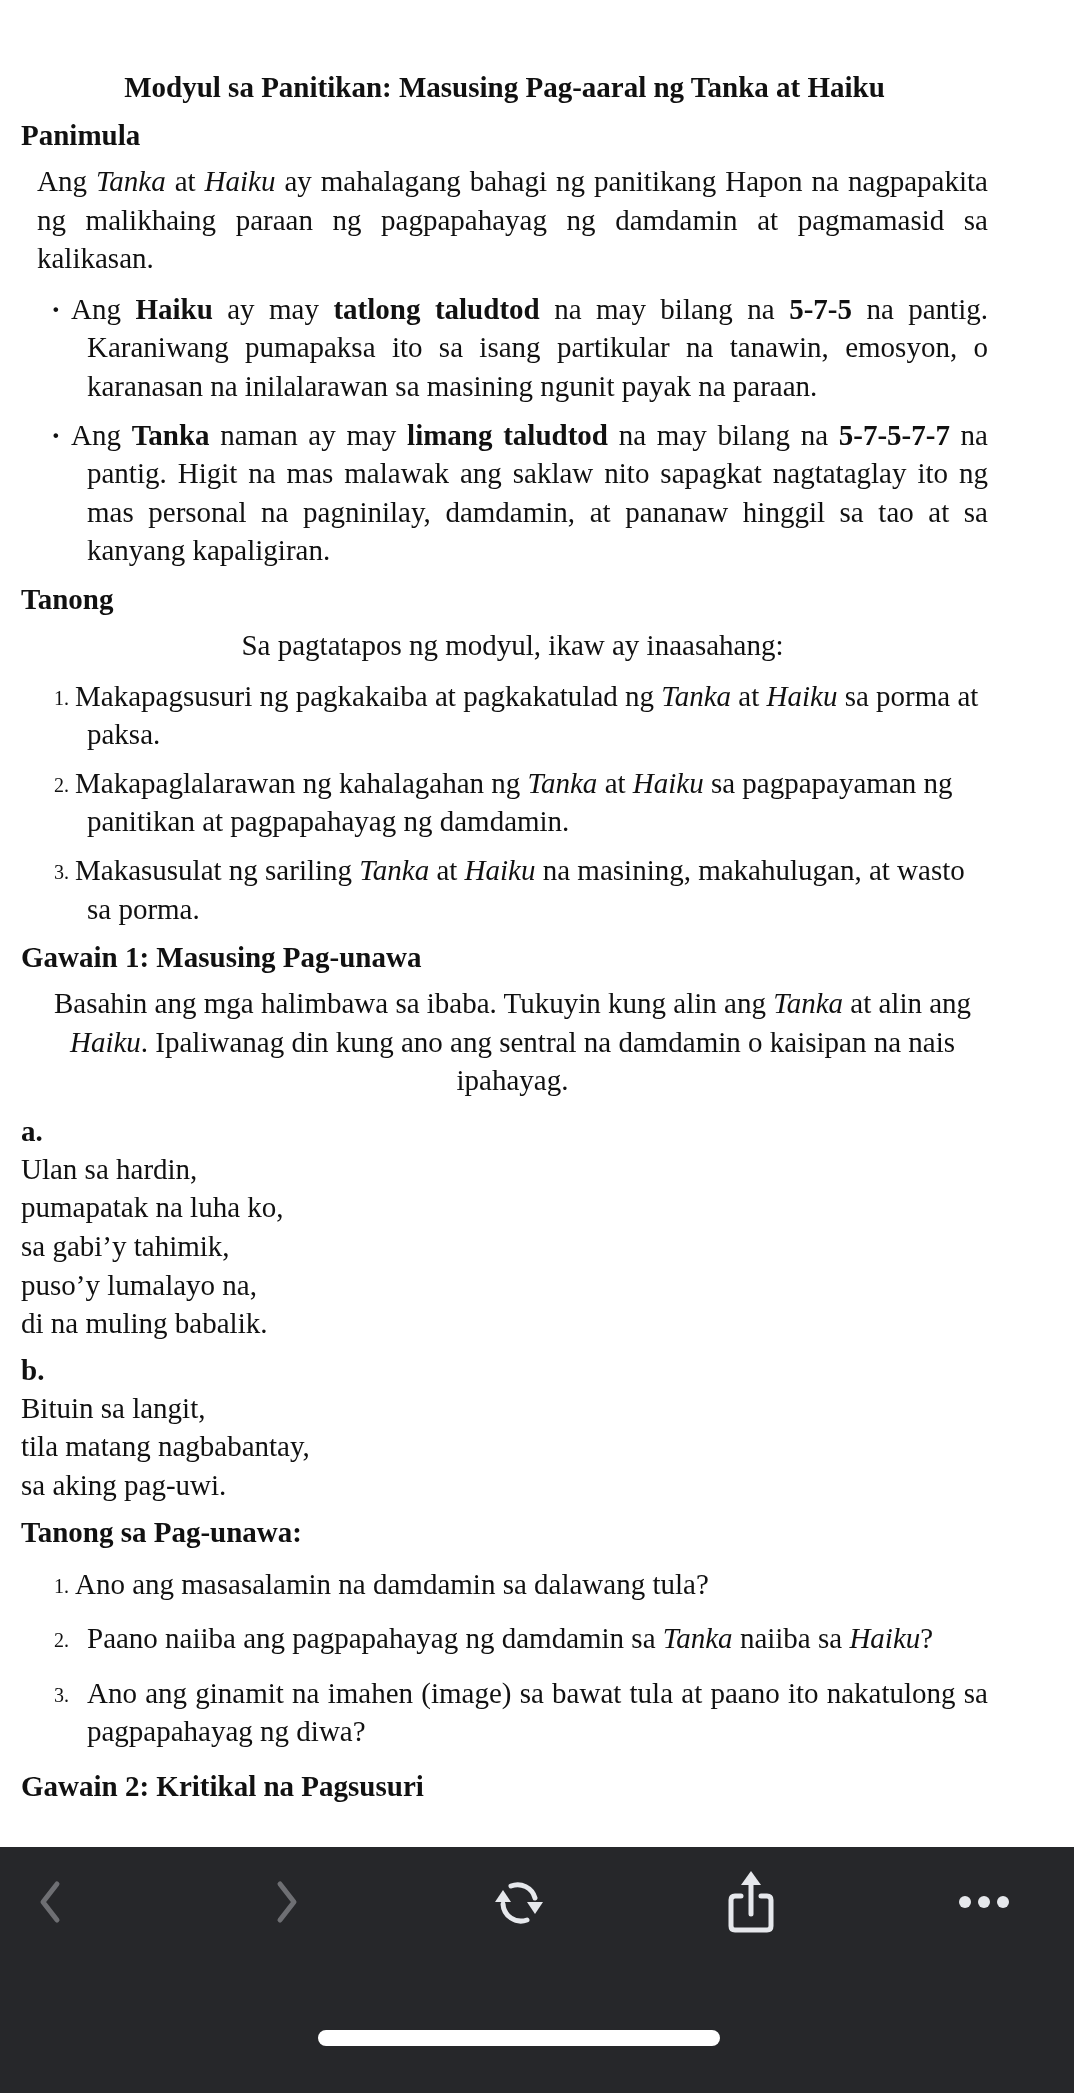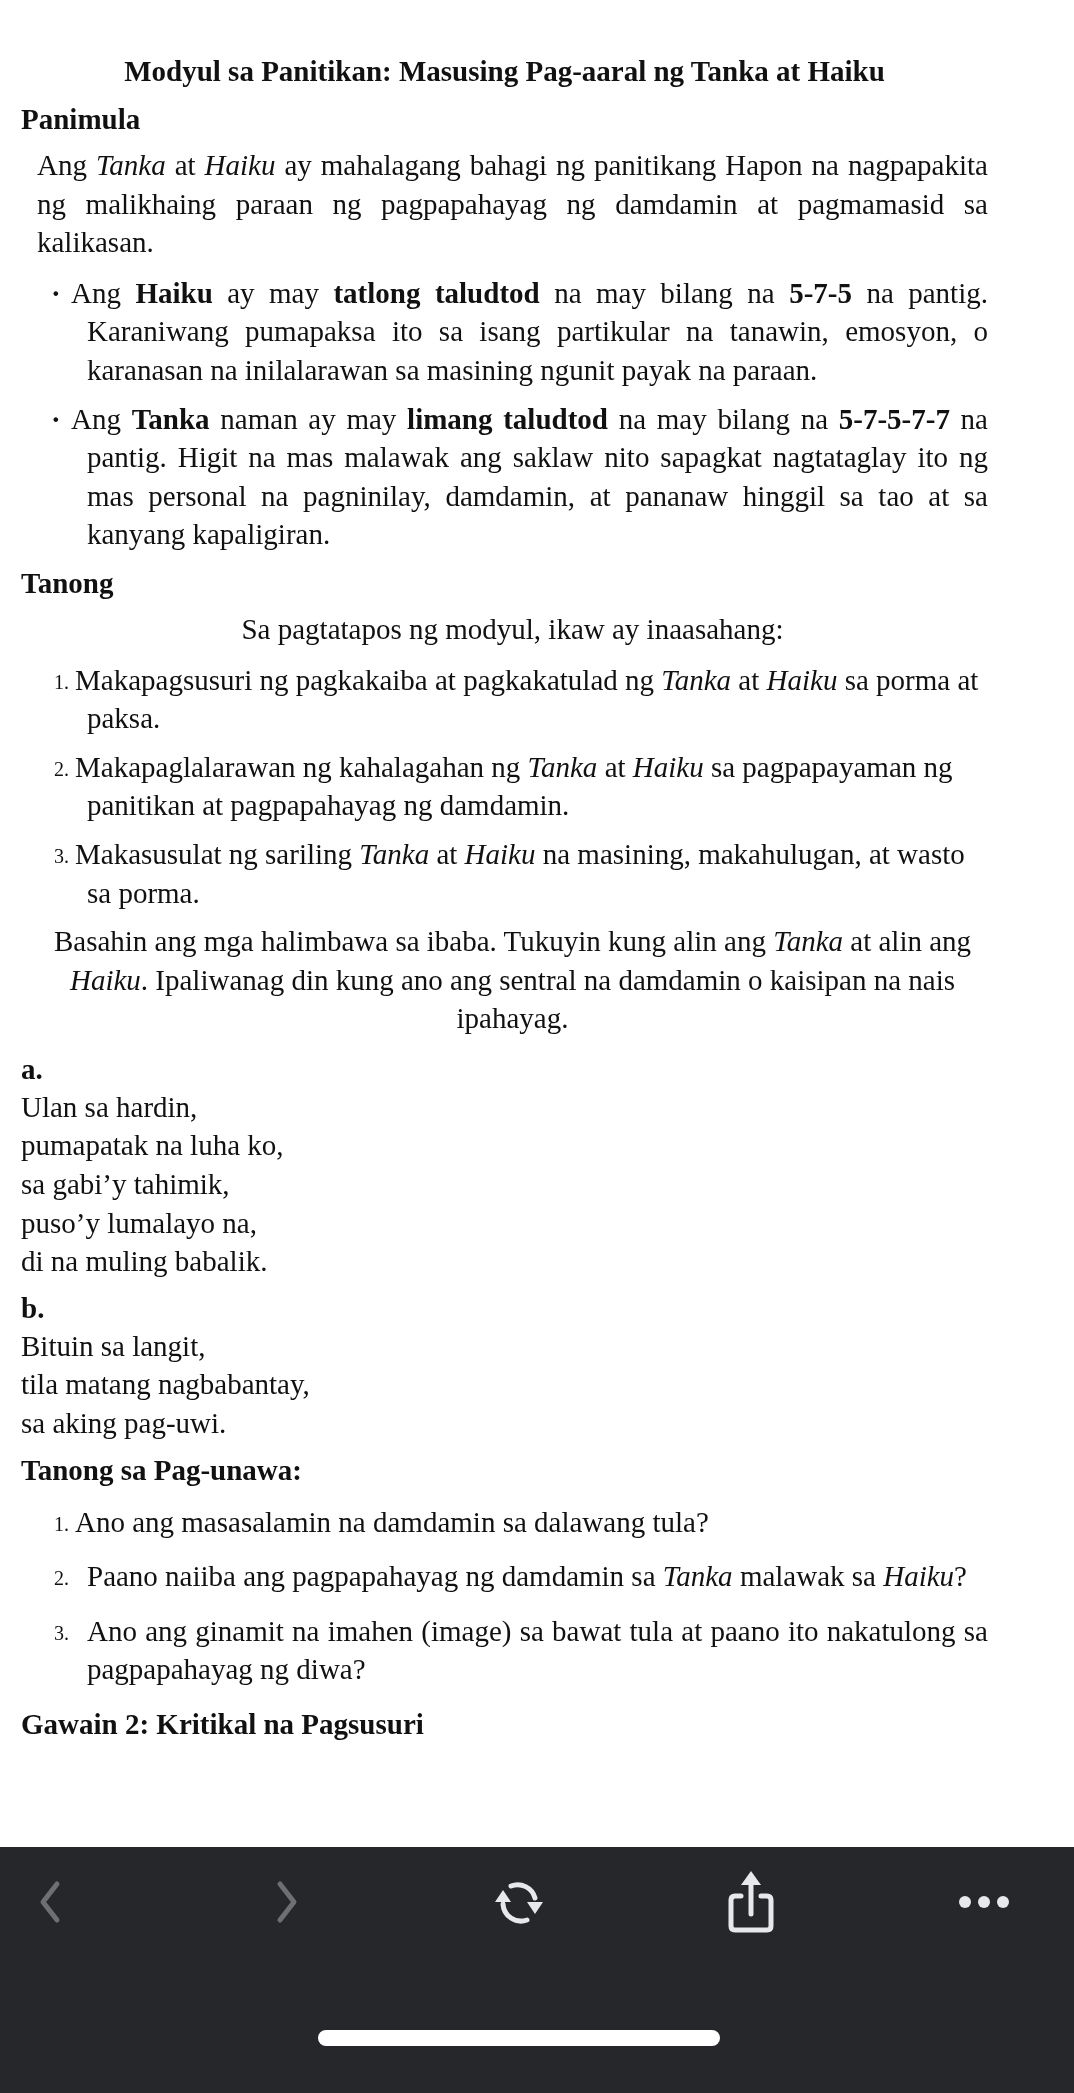--- a/index.html
+++ b/index.html
@@ -11,21 +11,21 @@
       width: 1074px;
       height: 2093px;
       position: relative;
       overflow: hidden;
       font-family: "Liberation Serif", "DejaVu Serif", serif;
       color: #111111;
     }
     .doc {
       position: absolute;
       left: 0;
-      top: 0;
+      top: 16px;
       width: 1008px;
       padding: 52px 20px 0 21px;
       box-sizing: border-box;
       font-size: 29px;
       line-height: 38.6px;
     }
     .doc-title {
       text-align: center;
       font-weight: bold;
       font-size: 29px;
@@ -153,20 +153,21 @@
     <li>
       <span class="marker">2.</span>
       <span class="lead"><span>Makapaglalarawan ng kahalagahan ng </span><em>Tanka</em><span> at </span><em>Haiku</em><span> sa pagpapayaman ng panitikan at pagpapahayag ng damdamin.</span></span>
     </li>
     <li>
       <span class="marker">3.</span>
       <span class="lead"><span>Makasusulat ng sariling </span><em>Tanka</em><span> at </span><em>Haiku</em><span> na masining, makahulugan, at wasto sa porma.</span></span>
     </li>
   </ol>
 
+  <div class="section-heading">Gawain 1: Masusing Pag-unawa</div>
   <p class="para left"><span>Basahin ang mga halimbawa sa ibaba. Tukuyin kung alin ang </span><em>Tanka</em><span> at alin ang </span><em>Haiku</em><span>. Ipaliwanag din kung ano ang sentral na damdamin o kaisipan na nais ipahayag.</span></p>
 
   <div class="poem-label">a.</div>
   <div class="poem">
     <span class="poem-line">Ulan sa hardin,</span>
     <span class="poem-line">pumapatak na luha ko,</span>
     <span class="poem-line">sa gabi’y tahimik,</span>
     <span class="poem-line">puso’y lumalayo na,</span>
     <span class="poem-line">di na muling babalik.</span>
   </div>
@@ -180,21 +181,21 @@
 
   <div class="section-heading" style="margin-bottom:14px;">Tanong sa Pag-unawa:</div>
 
   <ol class="numlist questions">
     <li>
       <span class="marker">1.</span>
       <span class="lead">Ano ang masasalamin na damdamin sa dalawang tula?</span>
     </li>
     <li>
       <span class="marker">2.</span>
-      <span><span>Paano naiiba ang pagpapahayag ng damdamin sa </span><em>Tanka</em><span> malawak sa </span><em>Haiku</em><span>?</span></span>
+      <span><span>Paano naiiba ang pagpapahayag ng damdamin sa </span><em>Tanka</em><span> naiiba sa </span><em>Haiku</em><span>?</span></span>
     </li>
     <li>
       <span class="marker">3.</span>
       <span>Ano ang ginamit na imahen (image) sa bawat tula at paano ito nakatulong sa pagpapahayag ng diwa?</span>
     </li>
   </ol>
 
   <div class="section-heading">Gawain 2: Kritikal na Pagsusuri</div>
 </div>
 

